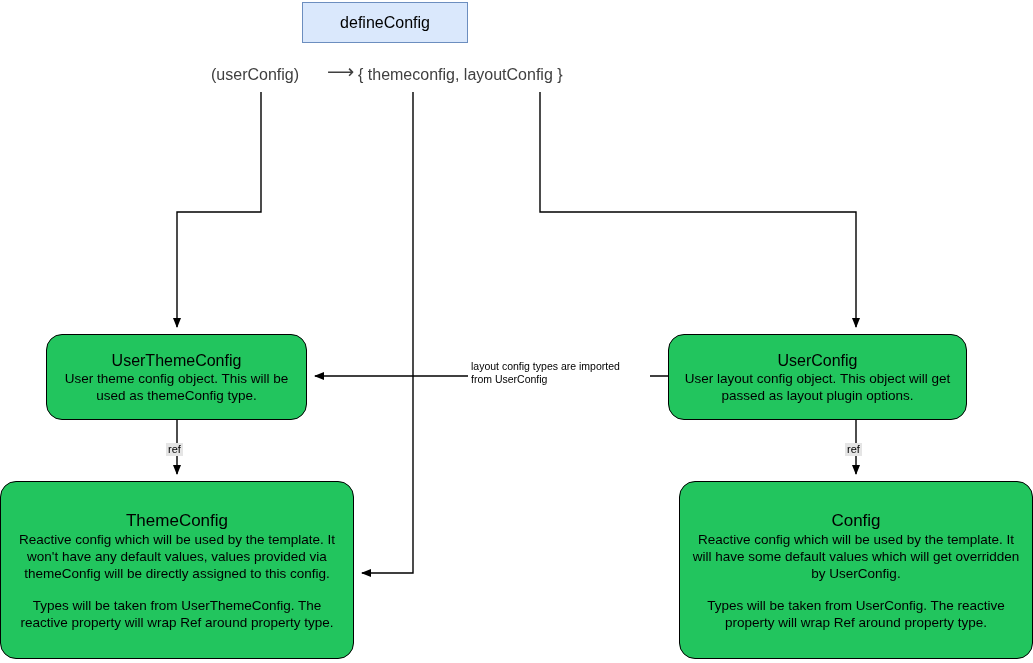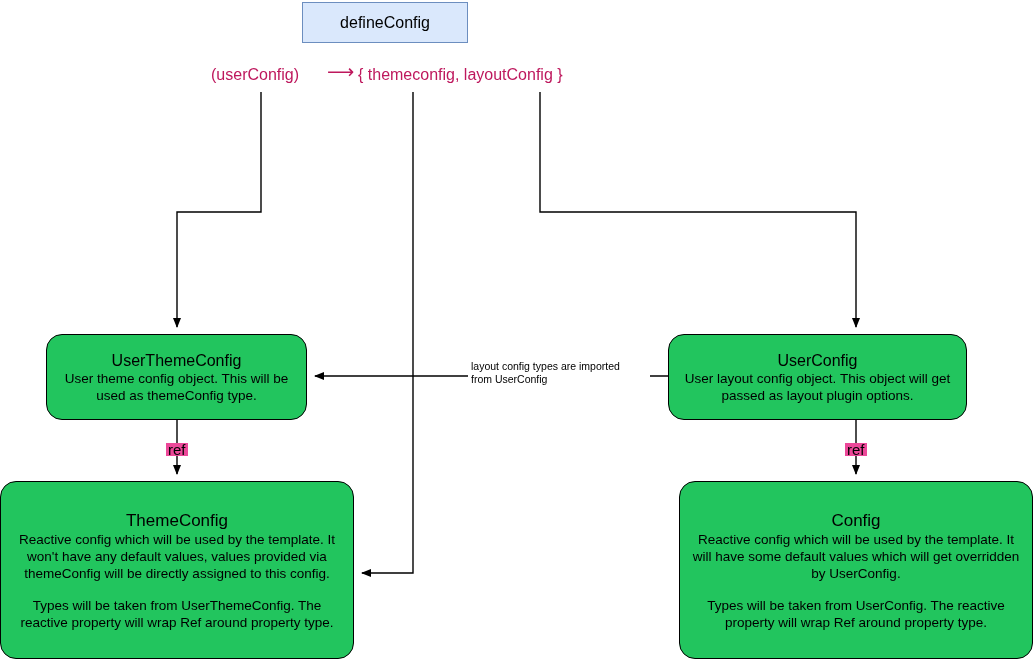--- a/index.html
+++ b/index.html
@@ -69,39 +69,39 @@
     margin: 0;
   }
   .node-desc p + p {
     margin-top: 15px;
   }
   .free-label {
     position: absolute;
     font-size: 16px;
     line-height: 19px;
     white-space: nowrap;
-    color: #be185d;
+    color: #404040;
   }
   .edge-label {
     position: absolute;
     font-size: 10.5px;
     line-height: 13px;
     text-align: left;
     color: #000000;
     background: #ffffff;
     padding: 0 3px;
     white-space: pre-line;
   }
   .edge-label-small {
     position: absolute;
-    font-size: 15px;
+    font-size: 11px;
     line-height: 13px;
     text-align: center;
     color: #000000;
-    background: #ec4899;
+    background: #e5e5e5;
     padding: 0 2px;
   }
 </style>
 </head>
 <body>
 
 <div id="canvas">
 
   <svg class="edges" viewBox="0 0 1033 663" width="1033" height="663" xmlns="http://www.w3.org/2000/svg">
     <defs>

